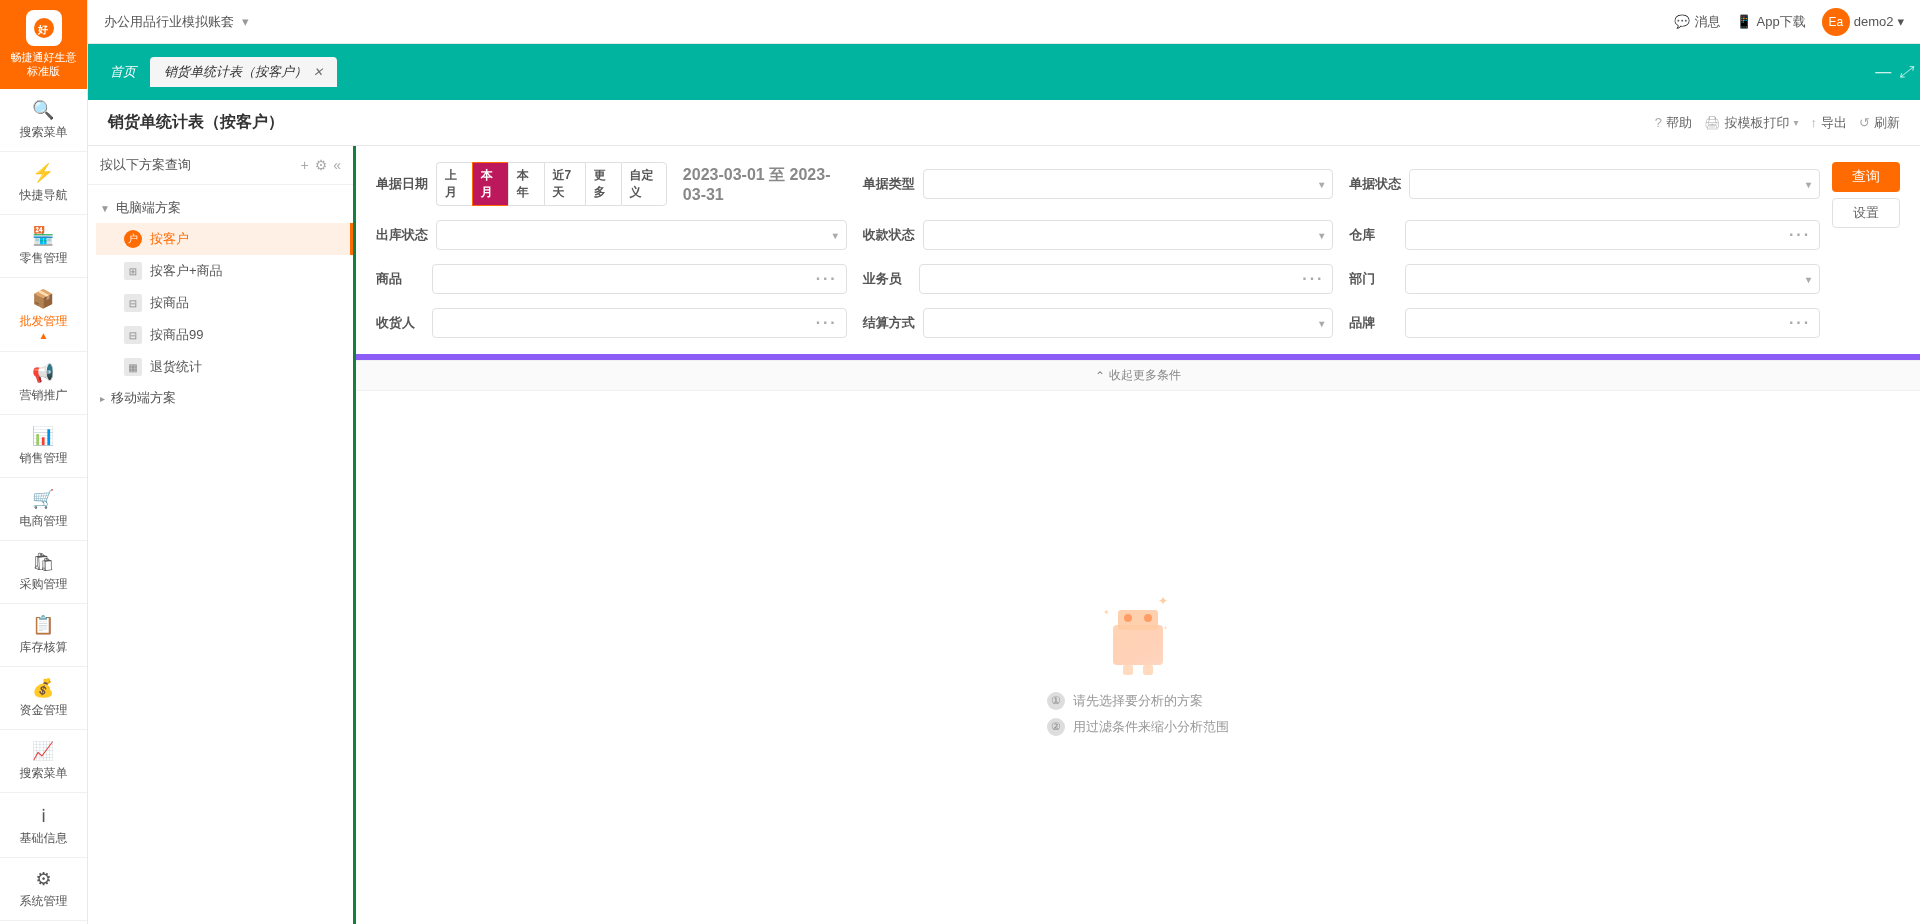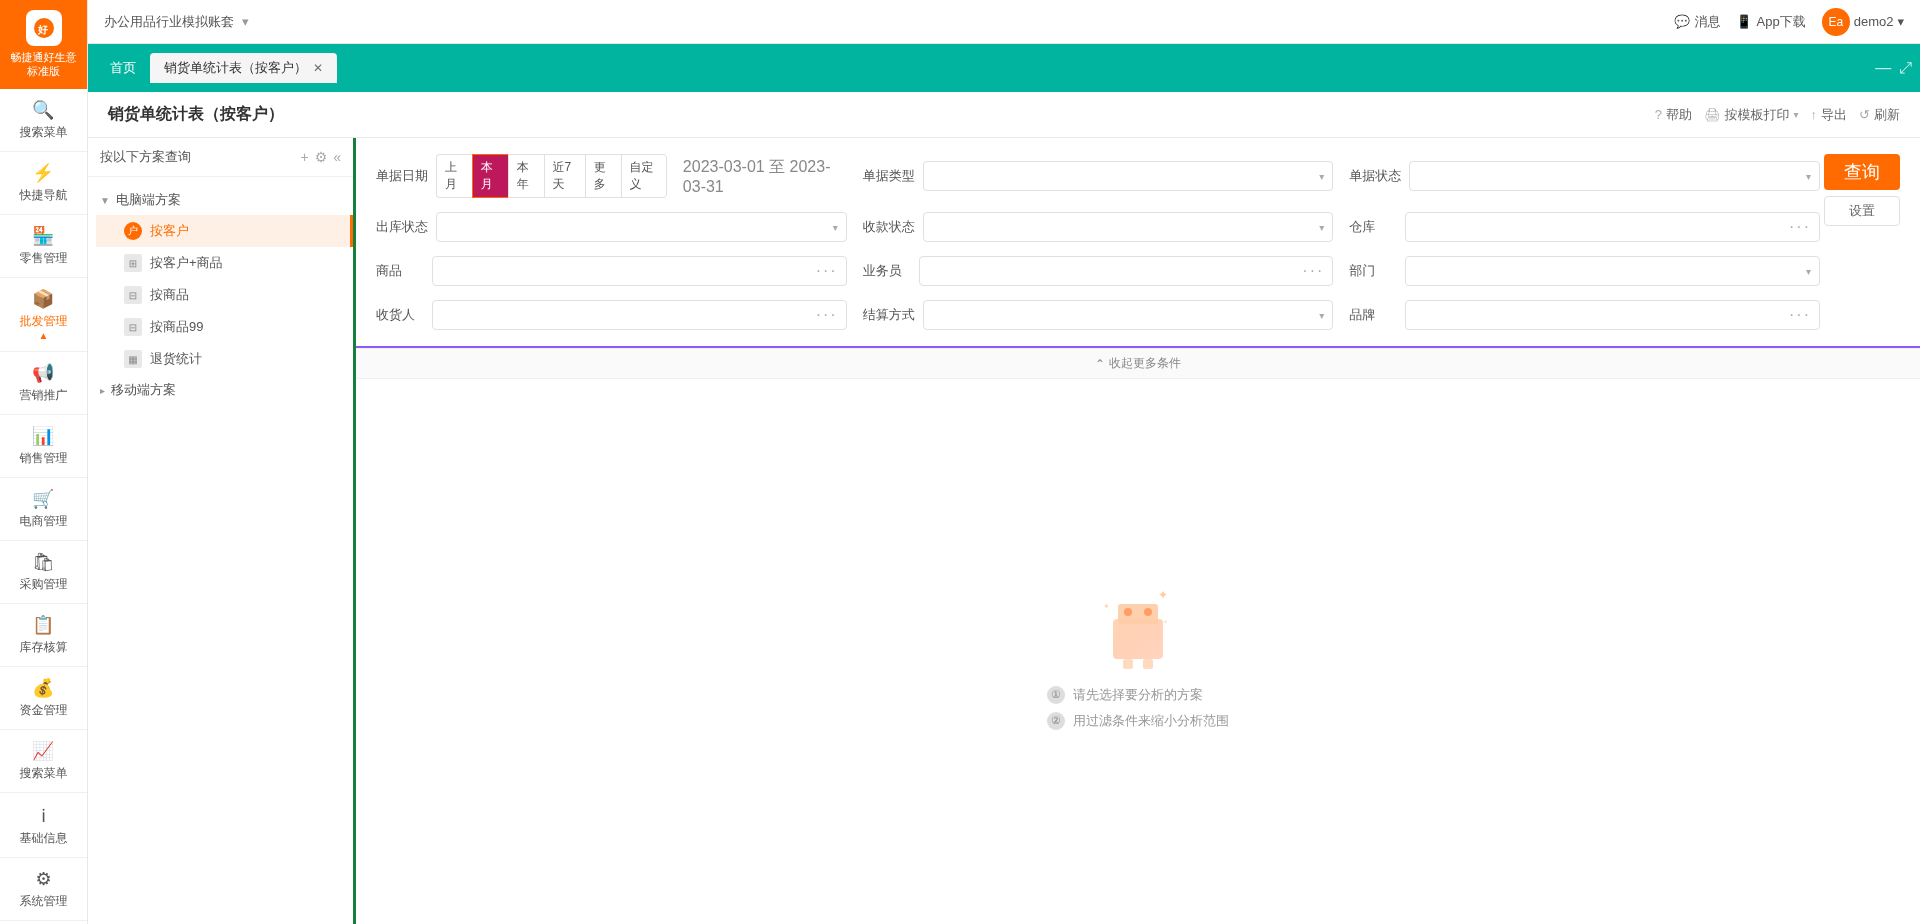--- a/index.html
+++ b/index.html
@@ -90,25 +90,26 @@
     }
     .top-header-right .item { display: flex; align-items: center; gap: 4px; cursor: pointer; }
     .avatar {
       width: 28px; height: 28px; border-radius: 50%; background: #ff6b00;
       display: flex; align-items: center; justify-content: center; color: #fff; font-size: 12px;
     }
 
     
     .tab-bar {
       background: #00b4a0;
-      height: 48px;
+      height: 56px;
       display: flex;
       align-items: center;
       padding: 8px 8px;
       flex-shrink: 0;
+      font-style: italic;
     }
     .tab {
       display: flex;
       align-items: center;
       gap: 6px;
       padding: 6px 14px;
       border-radius: 4px 4px 0 0;
       cursor: pointer;
       font-size: 13px;
       color: rgba(255,255,255,0.8);
@@ -213,22 +214,23 @@
       flex: 1;
       overflow-y: auto;
       display: flex;
       flex-direction: column;
     }
 
     
     .filter-section {
       background: #fff;
       padding: 16px 20px;
-      border-bottom: 2px solid #8b5cf6;
+      border-bottom: 6px solid #8b5cf6;
       flex-shrink: 0;
+      font-weight: bold;
     }
     .filter-row {
       display: flex;
       align-items: center;
       gap: 16px;
       margin-bottom: 14px;
     }
     .filter-row:last-child { margin-bottom: 0; }
     .filter-field {
       display: flex;
@@ -302,21 +304,21 @@
       font-size: 12px;
       gap: 4px;
       flex-shrink: 0;
     }
     .btn-query {
       background: #ff6b00;
       color: #fff;
       border: none;
       border-radius: 4px;
       padding: 6px 20px;
-      font-size: 18px;
+      font-size: 14px;
       cursor: pointer;
     }
     .btn-setting {
       background: #fff;
       color: #666;
       border: 1px solid #e0e0e0;
       border-radius: 4px;
       padding: 5px 20px;
       font-size: 13px;
       cursor: pointer;

